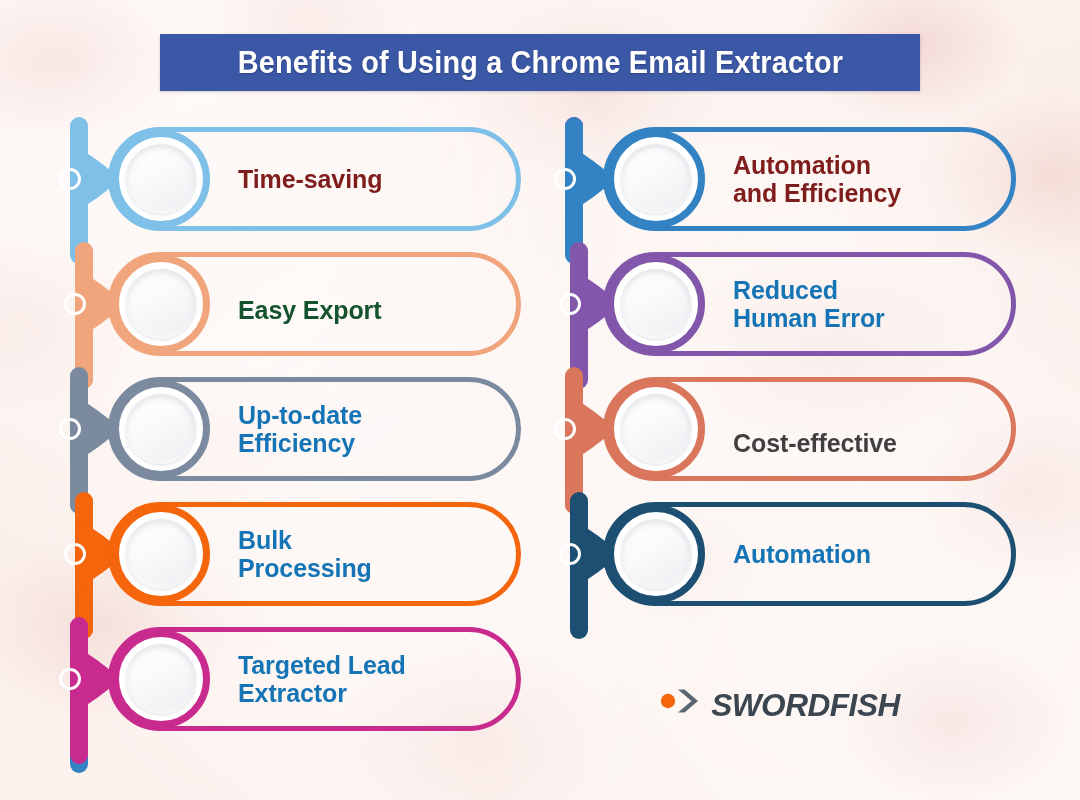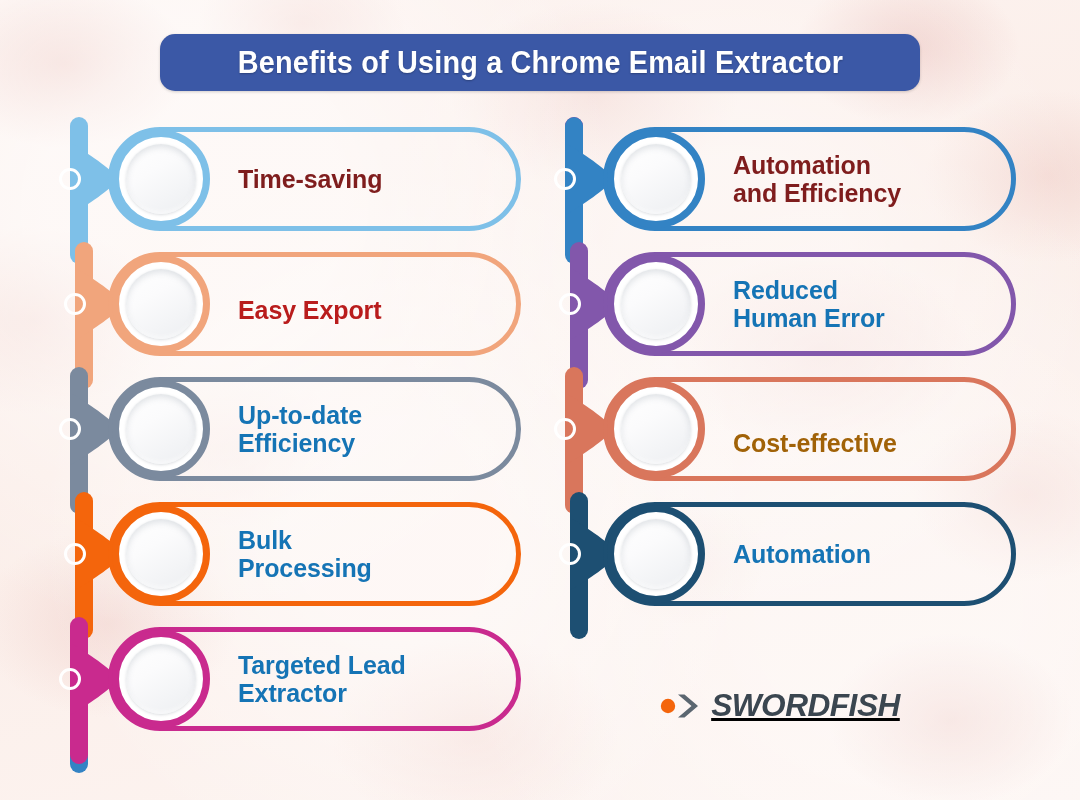--- a/index.html
+++ b/index.html
@@ -33,21 +33,21 @@
       radial-gradient(circle at 68% 33%, rgba(255,255,255,.45) 0 12%, transparent 40%),
       radial-gradient(circle at 37% 66%, rgba(255,255,255,.50) 0 13%, transparent 42%),
       radial-gradient(circle at 82% 76%, rgba(255,255,255,.40) 0 11%, transparent 40%);
   }
 
   #stage{position:absolute;inset:0;z-index:2;}
 
   
   #title-banner{
     position:absolute;left:160px;top:34px;width:760px;height:57px;
-    background:#3b58a6;border-radius:15px;
+    background:#3b58a6;border-radius:0;
     box-shadow:0 1px 3px rgba(0,0,0,.18);
     display:flex;align-items:center;justify-content:center;
   }
   #title-text{
     color:#ffffff;font-size:31px;font-weight:bold;letter-spacing:.2px;
     font-family:"Liberation Sans Narrow","Liberation Sans",sans-serif;
     transform:scaleX(.93);white-space:nowrap;
     text-shadow:0 1px 2px rgba(0,0,0,.25);
   }
 
@@ -85,21 +85,21 @@
                0 1px 3px rgba(90,100,115,.22);
   }
 
   
   .marker{
     position:absolute;width:22px;height:22px;border-radius:50%;
     border:3px solid #ffffff;box-sizing:border-box;background:transparent;
   }
 
   
-  #logo{position:absolute;left:660px;top:688px;display:flex;align-items:center;gap:9px;text-decoration:underline;}
+  #logo{position:absolute;left:660px;top:688px;display:flex;align-items:flex-start;gap:9px;}
   #logo-mark{width:44px;height:26px;position:relative;}
   #logo-word{
     font-size:31px;font-weight:bold;font-style:italic;color:#3b4650;
     letter-spacing:-.5px;font-family:"Liberation Sans",sans-serif;
     transform:scaleX(1.02);
   }
 </style>
 </head>
 <body>
 
@@ -125,21 +125,21 @@
       </div>
       <div class="spine-seg" style="left: 75px; top: 242px; height: 147px; background: rgb(241, 165, 124); z-index: 11;"></div>
       <div class="row" style="left: 0px; top: 0px; z-index: 41;">
         <div class="connector" style="left: 75px; top: 262px;"><svg width="70" height="84" viewBox="0 0 70 84">
             <path d="M0 6 C 26 20, 40 34, 52 42 C 40 50, 26 64, 0 78 Z" fill="#f1a57c"></path>
           </svg></div>
         <div class="pill" style="left: 108px; top: 252px; width: 413px; height: 104px; border-width: 5px; border-color: rgb(241, 165, 124);"></div>
         <div class="holder" style="left: 112px; top: 255px; width: 98px; height: 98px; border: 7px solid rgb(241, 165, 124); background: rgb(255, 255, 255);"></div>
         <div class="holder-inner" style="left: 126px; top: 269px; width: 70px; height: 70px;"></div>
         <div class="marker" style="left: 64px; top: 293px;"></div>
-        <div class="pill-label" style="left: 238px; top: 252px; height: 116px; width: 269px; color: #b91c1c;">Easy Export</div>
+        <div class="pill-label" style="left: 238px; top: 252px; height: 116px; width: 269px; color: #14532d;">Easy Export</div>
       </div>
       <div class="spine-seg" style="left: 70px; top: 367px; height: 147px; background: rgb(123, 138, 158); z-index: 12;"></div>
       <div class="row" style="left: 0px; top: 0px; z-index: 42;">
         <div class="connector" style="left: 70px; top: 387px;"><svg width="70" height="84" viewBox="0 0 70 84">
             <path d="M0 6 C 26 20, 40 34, 52 42 C 40 50, 26 64, 0 78 Z" fill="#7b8a9e"></path>
           </svg></div>
         <div class="pill" style="left: 108px; top: 377px; width: 413px; height: 104px; border-width: 5px; border-color: rgb(123, 138, 158);"></div>
         <div class="holder" style="left: 112px; top: 380px; width: 98px; height: 98px; border: 7px solid rgb(123, 138, 158); background: rgb(255, 255, 255);"></div>
         <div class="holder-inner" style="left: 126px; top: 394px; width: 70px; height: 70px;"></div>
         <div class="marker" style="left: 59px; top: 418px;"></div>
@@ -199,21 +199,21 @@
       </div>
       <div class="spine-seg" style="left: 70px; top: 367px; height: 147px; background: rgb(217, 118, 92); z-index: 12;"></div>
       <div class="row" style="left: 0px; top: 0px; z-index: 42;">
         <div class="connector" style="left: 70px; top: 387px;"><svg width="70" height="84" viewBox="0 0 70 84">
             <path d="M0 6 C 26 20, 40 34, 52 42 C 40 50, 26 64, 0 78 Z" fill="#d9765c"></path>
           </svg></div>
         <div class="pill" style="left: 108px; top: 377px; width: 413px; height: 104px; border-width: 5px; border-color: rgb(217, 118, 92);"></div>
         <div class="holder" style="left: 112px; top: 380px; width: 98px; height: 98px; border: 7px solid rgb(217, 118, 92); background: rgb(255, 255, 255);"></div>
         <div class="holder-inner" style="left: 126px; top: 394px; width: 70px; height: 70px;"></div>
         <div class="marker" style="left: 59px; top: 418px;"></div>
-        <div class="pill-label" style="left: 238px; top: 377px; height: 132px; width: 269px; color: #a16207;">Cost-effective</div>
+        <div class="pill-label" style="left: 238px; top: 377px; height: 132px; width: 269px; color: #404040;">Cost-effective</div>
       </div>
       <div class="spine-seg" style="left: 75px; top: 492px; height: 147px; background: rgb(29, 79, 114); z-index: 13;"></div>
       <div class="row" style="left: 0px; top: 0px; z-index: 43;">
         <div class="connector" style="left: 75px; top: 512px;"><svg width="70" height="84" viewBox="0 0 70 84">
             <path d="M0 6 C 26 20, 40 34, 52 42 C 40 50, 26 64, 0 78 Z" fill="#1d4f72"></path>
           </svg></div>
         <div class="pill" style="left: 108px; top: 502px; width: 413px; height: 104px; border-width: 5px; border-color: rgb(29, 79, 114);"></div>
         <div class="holder" style="left: 112px; top: 505px; width: 98px; height: 98px; border: 7px solid rgb(29, 79, 114); background: rgb(255, 255, 255);"></div>
         <div class="holder-inner" style="left: 126px; top: 519px; width: 70px; height: 70px;"></div>
         <div class="marker" style="left: 64px; top: 543px;"></div>

